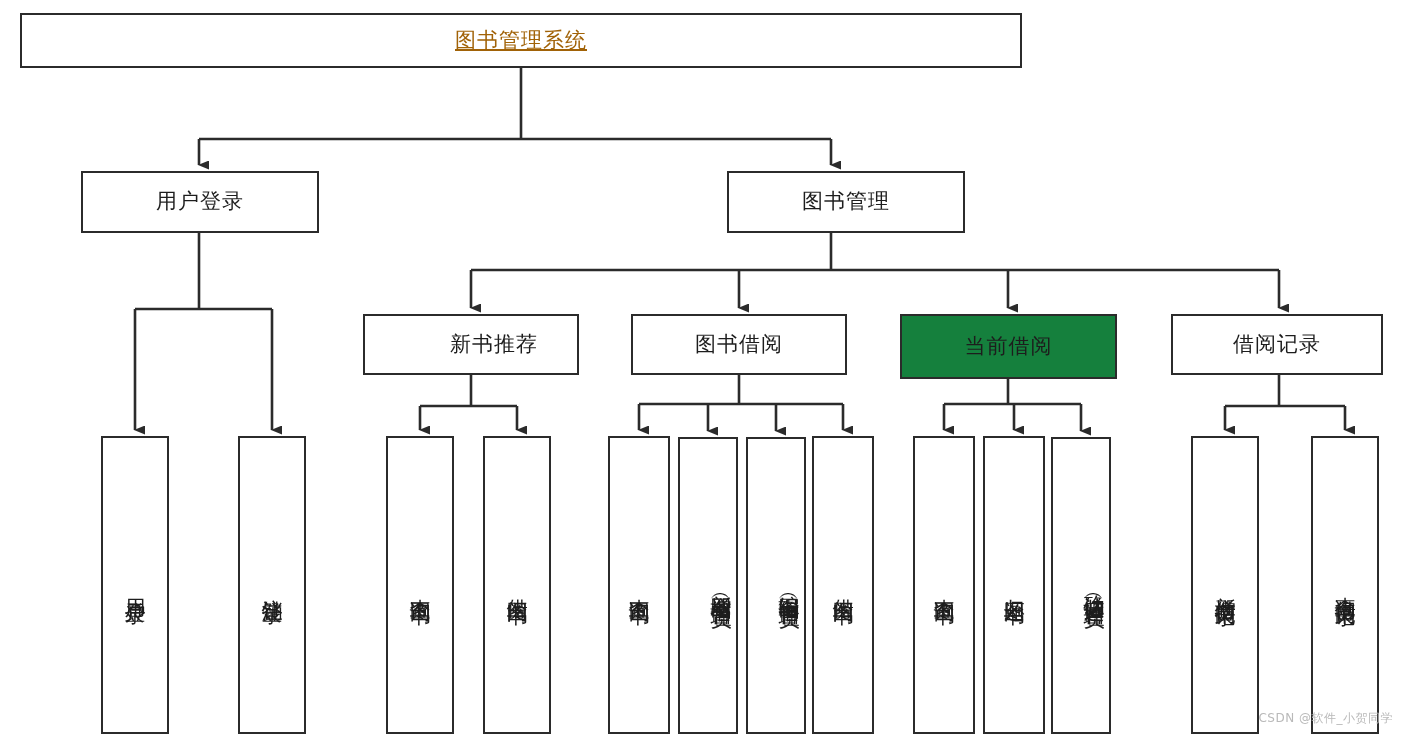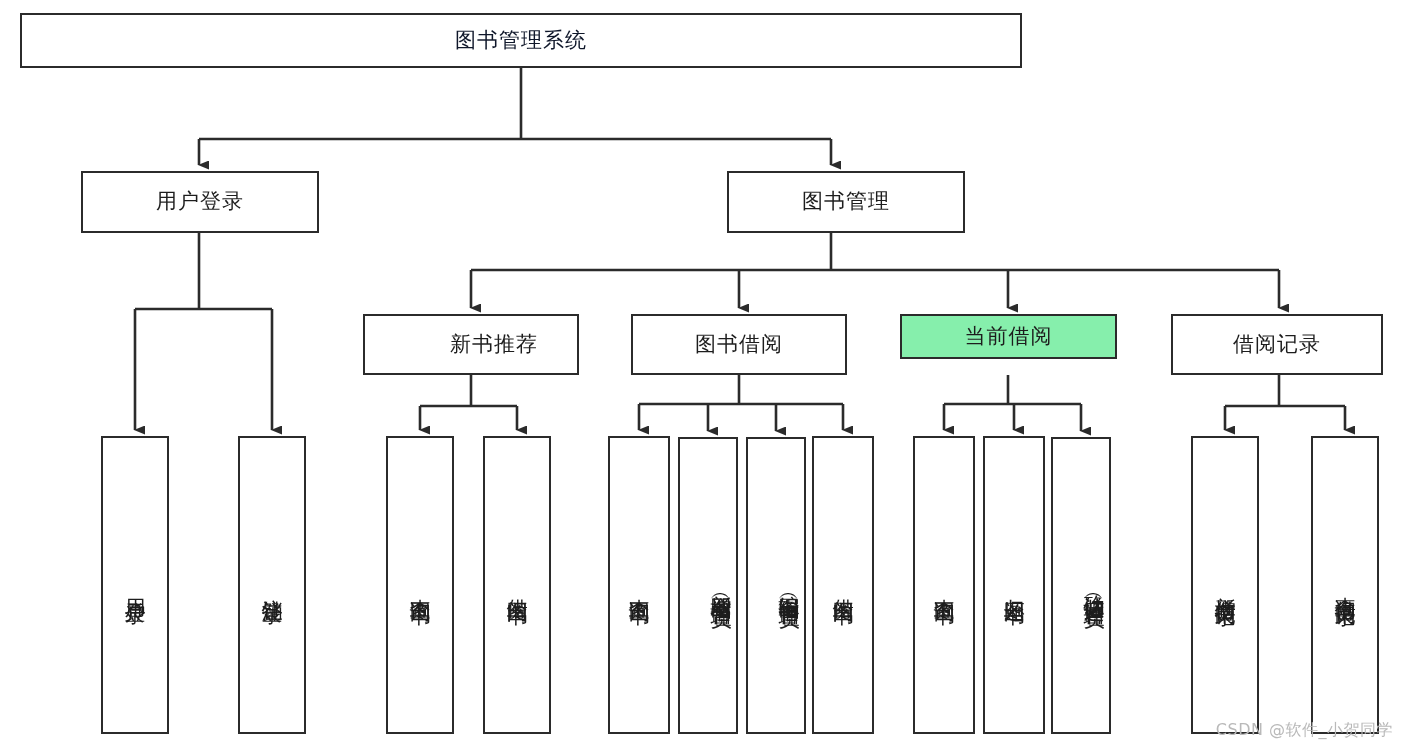--- a/index.html
+++ b/index.html
@@ -51,22 +51,22 @@
     white-space: nowrap;
     padding-top: 2px;
   }
   .node-v.align-top {
     align-items: flex-start;
     justify-content: center;
   }
   .watermark {
     position: absolute;
     right: 12px;
-    bottom: 6px;
-    font-size: 16px;
+    bottom: 20px;
+    font-size: 12px;
     color: #b9b9b9;
     white-space: nowrap;
     letter-spacing: 0.5px;
   }
 </style>
 </head>
 <body>
 
 <div id="diagram-root" style="background: rgb(255, 255, 255);">
 
@@ -116,28 +116,28 @@
       <path d="M1014,404 L1014,430" marker-end="url(#arrowhead)"></path>
       <path d="M1081,404 L1081,431" marker-end="url(#arrowhead)"></path>
 
       <path d="M1279,375 L1279,406"></path>
       <path d="M1225,406 L1345,406"></path>
       <path d="M1225,406 L1225,430" marker-end="url(#arrowhead)"></path>
       <path d="M1345,406 L1345,430" marker-end="url(#arrowhead)"></path>
     </g>
   </svg>
 
-  <div class="node node-h" style="left: 20px; top: 13px; width: 1002px; height: 55px; border-color: rgb(43, 43, 43); background: rgb(255, 255, 255); color: #0f172a;">图书管理系统</div>
+  <div class="node node-h" style="left: 20px; top: 13px; width: 1002px; height: 55px; border-color: rgb(43, 43, 43); background: rgb(255, 255, 255); color: #a16207; text-decoration: underline;">图书管理系统</div>
 
   <div class="node node-h" style="left: 81px; top: 171px; width: 238px; height: 62px; border-color: rgb(43, 43, 43); background: rgb(255, 255, 255); color: rgb(29, 29, 29);">用户登录</div>
   <div class="node node-h" style="left: 727px; top: 171px; width: 238px; height: 62px; border-color: rgb(43, 43, 43); background: rgb(255, 255, 255); color: rgb(29, 29, 29);">图书管理</div>
 
   <div class="node node-h" style="left: 363px; top: 314px; width: 216px; height: 61px; border-color: rgb(43, 43, 43); background: rgb(255, 255, 255); color: rgb(29, 29, 29); padding-left: 46px;">新书推荐</div>
   <div class="node node-h" style="left: 631px; top: 314px; width: 216px; height: 61px; border-color: rgb(43, 43, 43); background: rgb(255, 255, 255); color: rgb(29, 29, 29);">图书借阅</div>
-  <div class="node node-h" style="left: 900px; top: 314px; width: 217px; height: 45px; border-color: rgb(43, 43, 43); background: #86efac; color: rgb(29, 29, 29);">当前借阅</div>
+  <div class="node node-h" style="left: 900px; top: 314px; width: 217px; height: 65px; border-color: rgb(43, 43, 43); background: #15803d; color: rgb(29, 29, 29);">当前借阅</div>
   <div class="node node-h" style="left: 1171px; top: 314px; width: 212px; height: 61px; border-color: rgb(43, 43, 43); background: rgb(255, 255, 255); color: rgb(29, 29, 29);">借阅记录</div>
 
   <div class="node node-v" style="left: 101px; top: 436px; width: 68px; height: 298px; border-color: rgb(43, 43, 43); background: rgb(255, 255, 255); color: rgb(29, 29, 29);">用户登录</div>
   <div class="node node-v" style="left: 238px; top: 436px; width: 68px; height: 298px; border-color: rgb(43, 43, 43); background: rgb(255, 255, 255); color: rgb(29, 29, 29);">注销登录</div>
   <div class="node node-v" style="left: 386px; top: 436px; width: 68px; height: 298px; border-color: rgb(43, 43, 43); background: rgb(255, 255, 255); color: rgb(29, 29, 29);">查询图书</div>
   <div class="node node-v" style="left: 483px; top: 436px; width: 68px; height: 298px; border-color: rgb(43, 43, 43); background: rgb(255, 255, 255); color: rgb(29, 29, 29);">借阅图书</div>
   <div class="node node-v" style="left: 608px; top: 436px; width: 62px; height: 298px; border-color: rgb(43, 43, 43); background: rgb(255, 255, 255); color: rgb(29, 29, 29);">查询图书</div>
   <div class="node node-v align-top" style="left: 678px; top: 437px; width: 60px; height: 297px; border-color: rgb(43, 43, 43); background: rgb(255, 255, 255); color: rgb(29, 29, 29);">新增图书（管理员）</div>
   <div class="node node-v align-top" style="left: 746px; top: 437px; width: 60px; height: 297px; border-color: rgb(43, 43, 43); background: rgb(255, 255, 255); color: rgb(29, 29, 29);">编辑图书（管理员）</div>
   <div class="node node-v" style="left: 812px; top: 436px; width: 62px; height: 298px; border-color: rgb(43, 43, 43); background: rgb(255, 255, 255); color: rgb(29, 29, 29);">借阅图书</div>

